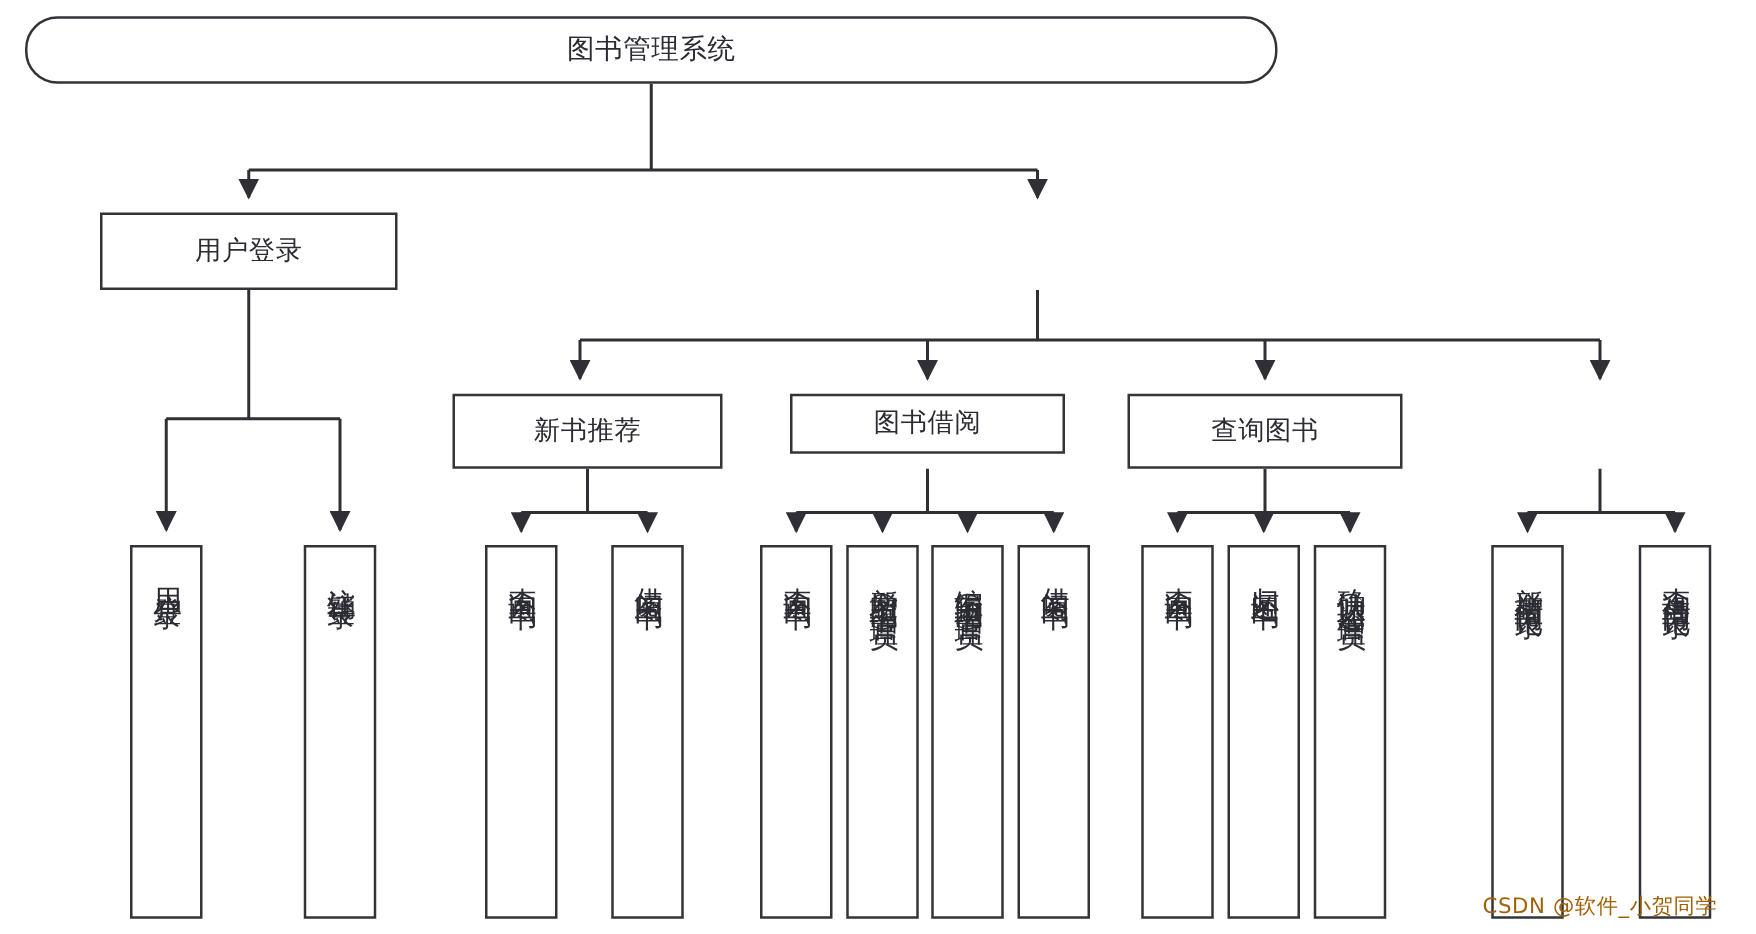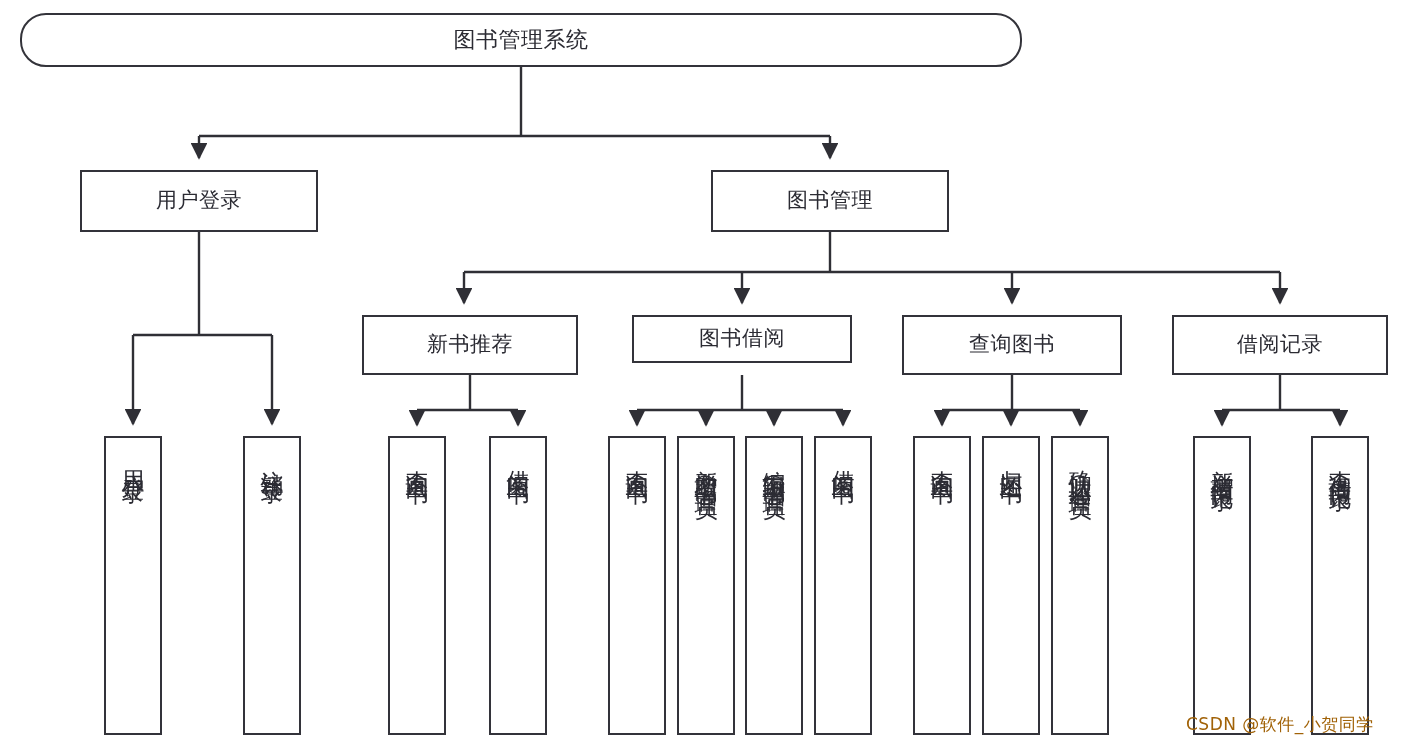--- a/index.html
+++ b/index.html
@@ -128,35 +128,29 @@
     </g>
   </svg>
 
   <div class="node h root" style="left:20px; top:13px; width:1002px; height:54px;border-radius:26px;">
     <span class="lbl">图书管理系统</span>
   </div>
 
   <div class="node h" style="left:80px; top:170px; width:238px; height:62px;">
     <span class="lbl">用户登录</span>
   </div>
-  <div class="node h" style="left:711px; top:170px; width:238px; height:62px;">
-    <span class="lbl">图书管理</span>
-  </div>
 
   <div class="node h" style="left:362px; top:315px; width:216px; height:60px;">
     <span class="lbl">新书推荐</span>
   </div>
   <div class="node h" style="left:632px; top:315px; width:220px; height:48px;">
     <span class="lbl">图书借阅</span>
   </div>
   <div class="node h" style="left:902px; top:315px; width:220px; height:60px;">
     <span class="lbl">查询图书</span>
-  </div>
-  <div class="node h" style="left:1172px; top:315px; width:216px; height:60px;">
-    <span class="lbl">借阅记录</span>
   </div>
 
   <div class="node v" style="left:104px; top:436px; width:58px; height:299px;">
     <span class="lbl">用户登录</span>
   </div>
   <div class="node v" style="left:243px; top:436px; width:58px; height:299px;">
     <span class="lbl">注销登录</span>
   </div>
 
   <div class="node v" style="left:388px; top:436px; width:58px; height:299px;">

